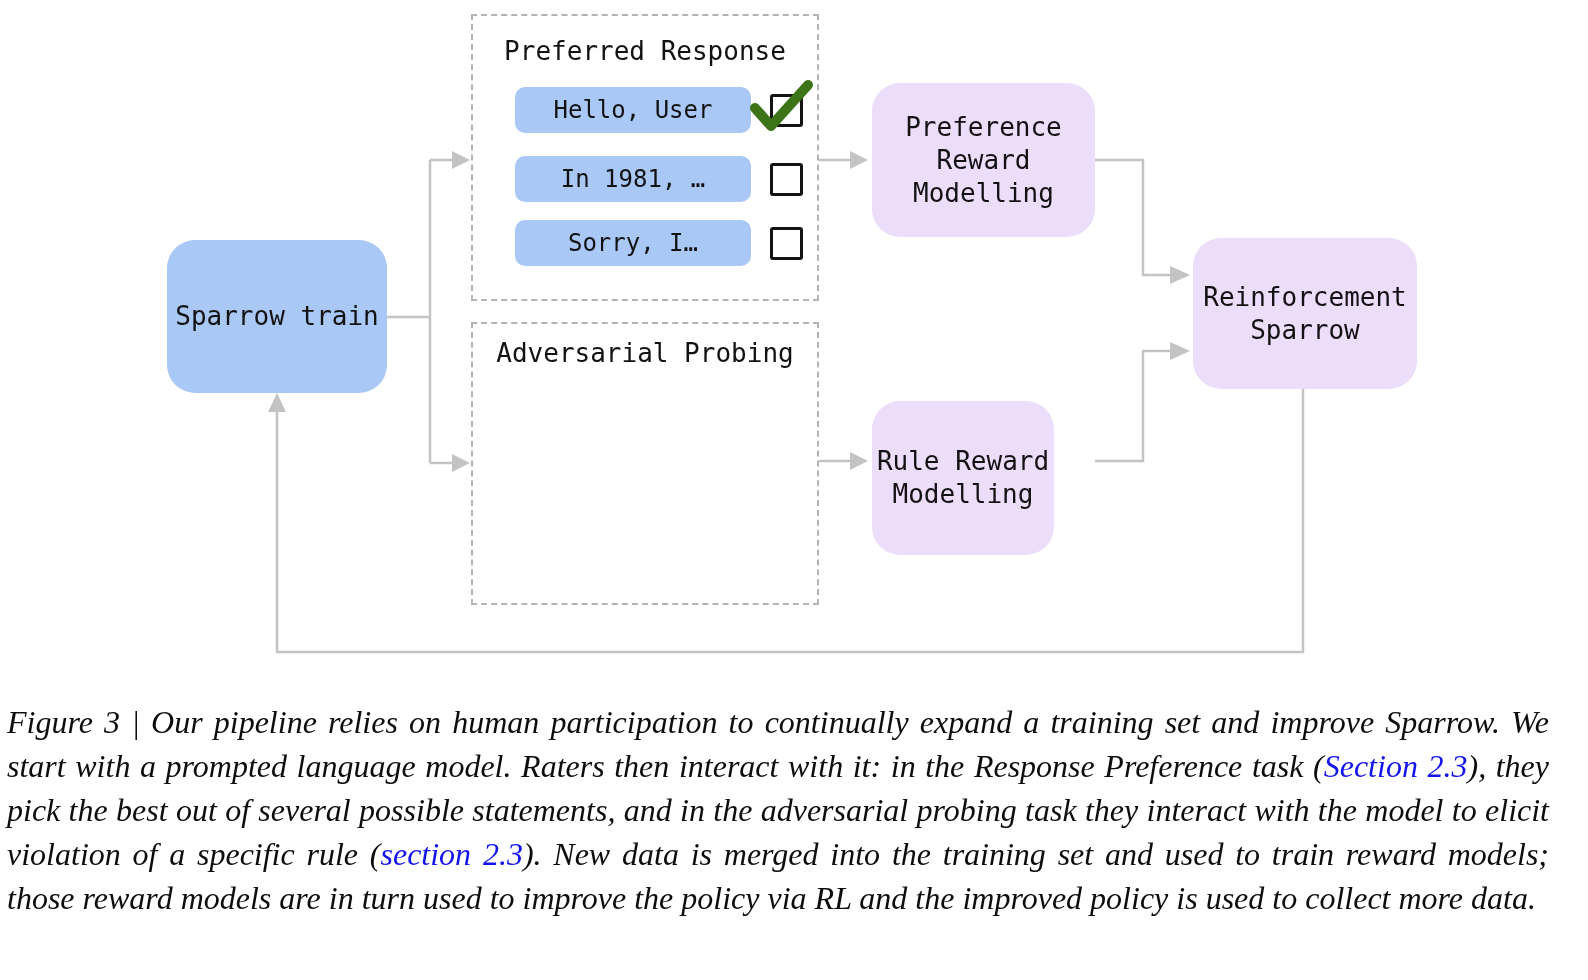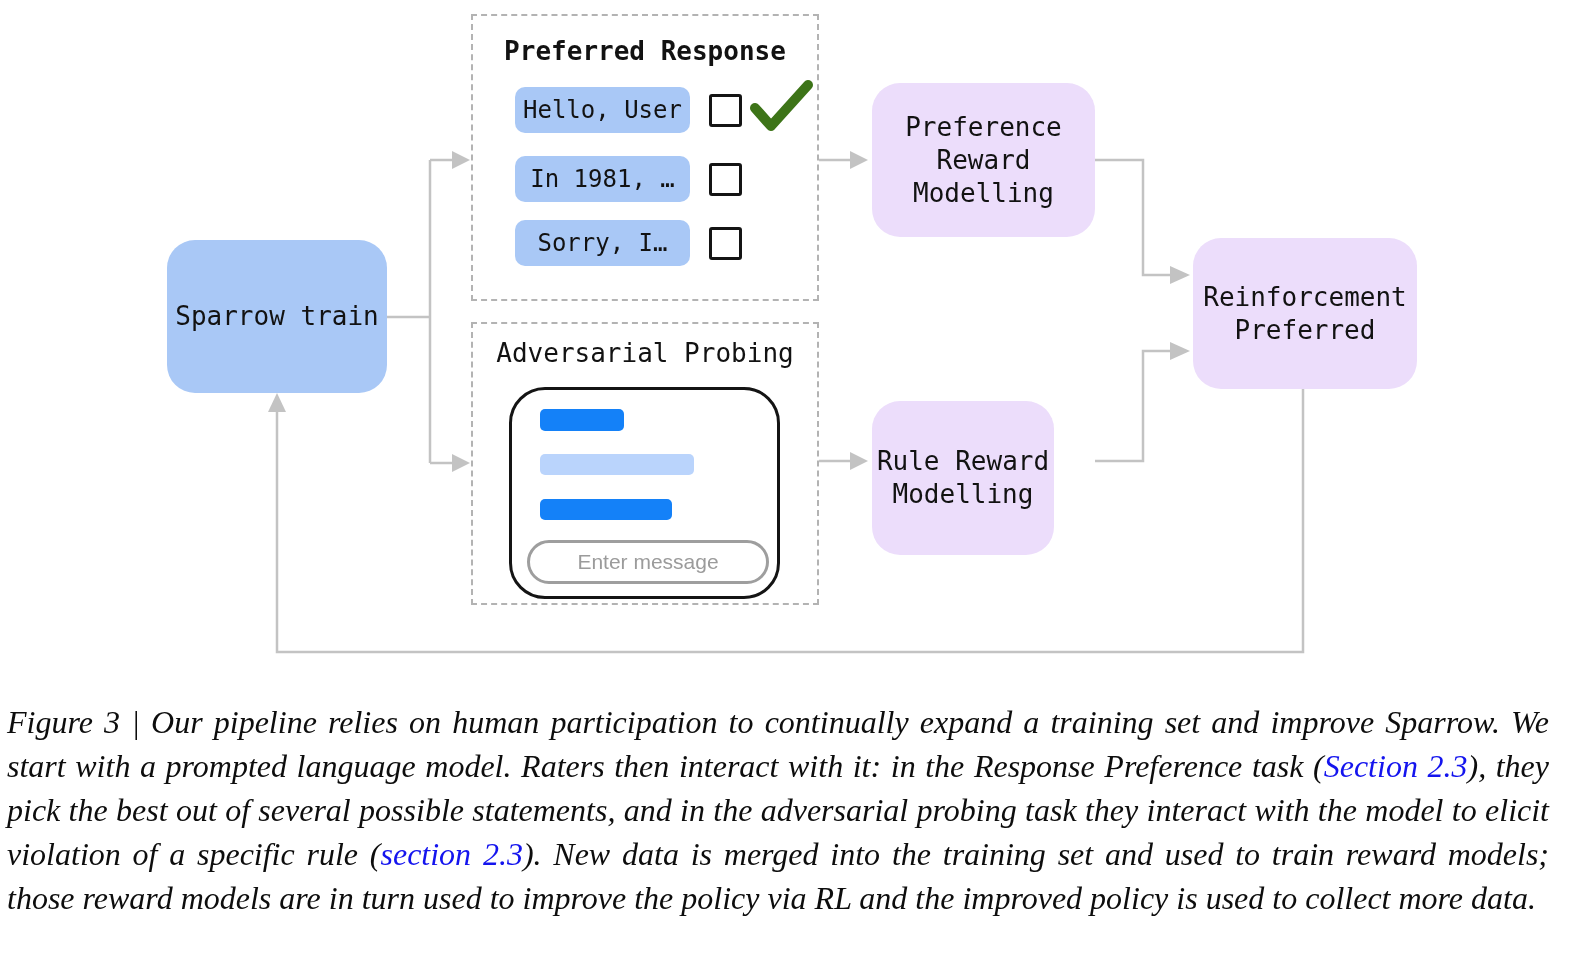--- a/index.html
+++ b/index.html
@@ -35,32 +35,32 @@
     position: absolute;
     border: 2px dashed var(--dashed-border-gray);
     background: #ffffff;
   }
   .panel.preferred   { left: 471px; top: 14px;  width: 348px; height: 287px; }
   .panel.adversarial { left: 471px; top: 322px; width: 348px; height: 283px; }
   .panel-title {
     position: absolute; left: 0; right: 0;
     text-align: center; font-size: 26px; color: #121212;
   }
-  .panel.preferred   .panel-title { top: 20px; font-weight: bold; }
+  .panel.preferred   .panel-title { top: 20px; }
   .panel.adversarial .panel-title { top: 14px; }
 
   .option-row {
     position: absolute; left: 42px;
     display: flex; align-items: center; gap: 19px; height: 46px;
   }
   .option-row.r0 { top: 71px; }
   .option-row.r1 { top: 140px; }
   .option-row.r2 { top: 204px; align-items: center; }
   .option-pill {
-    width: 175px; height: 46px;
+    width: 236px; height: 46px;
     background: var(--box-blue);
     border-radius: 10px;
     display: flex; align-items: center; justify-content: center;
     font-size: 24px;
   }
   .checkbox {
     width: 33px; height: 33px;
     border: 3px solid #141414; border-radius: 3px;
     background: #ffffff;
   }
@@ -145,37 +145,29 @@
     </div>
 
     <svg class="checkmark-svg" width="68" height="60" viewBox="0 0 68 60">
       <polyline points="6,32 22,50 59,9"></polyline>
     </svg>
   </div>
 
   <div class="panel adversarial">
     <div class="panel-title">Adversarial Probing</div>
 
-    <div class="chat-window">
-      <div class="chat-bar b1"></div>
-      <div class="chat-bar b2"></div>
-      <div class="chat-bar b3"></div>
-      <div class="chat-input">
-        <span>Enter message</span>
-      </div>
-    </div>
   </div>
 
   <div class="box purple pref-rm">
     <span>Preference Reward Modelling</span>
   </div>
 
   <div class="box purple rule-rm">
     <span>Rule Reward Modelling</span>
   </div>
 
   <div class="box purple rl">
-    <span>Reinforcement Preferred</span>
+    <span>Reinforcement Sparrow</span>
   </div>
 
 </div>
 
 <p class="caption"><span>Figure 3 | Our pipeline relies on human participation to continually expand a training set and improve Sparrow. We start with a prompted language model. Raters then interact with it: in the Response Preference task (</span><a class="link" href="#">Section 2.3</a><span>), they pick the best out of several possible statements, and in the adversarial probing task they interact with the model to elicit violation of a specific rule (</span><a class="link" href="#">section 2.3</a><span>). New data is merged into the training set and used to train reward models; those reward models are in turn used to improve the policy via RL and the improved policy is used to collect more data.</span></p>
 
 </body></html>

